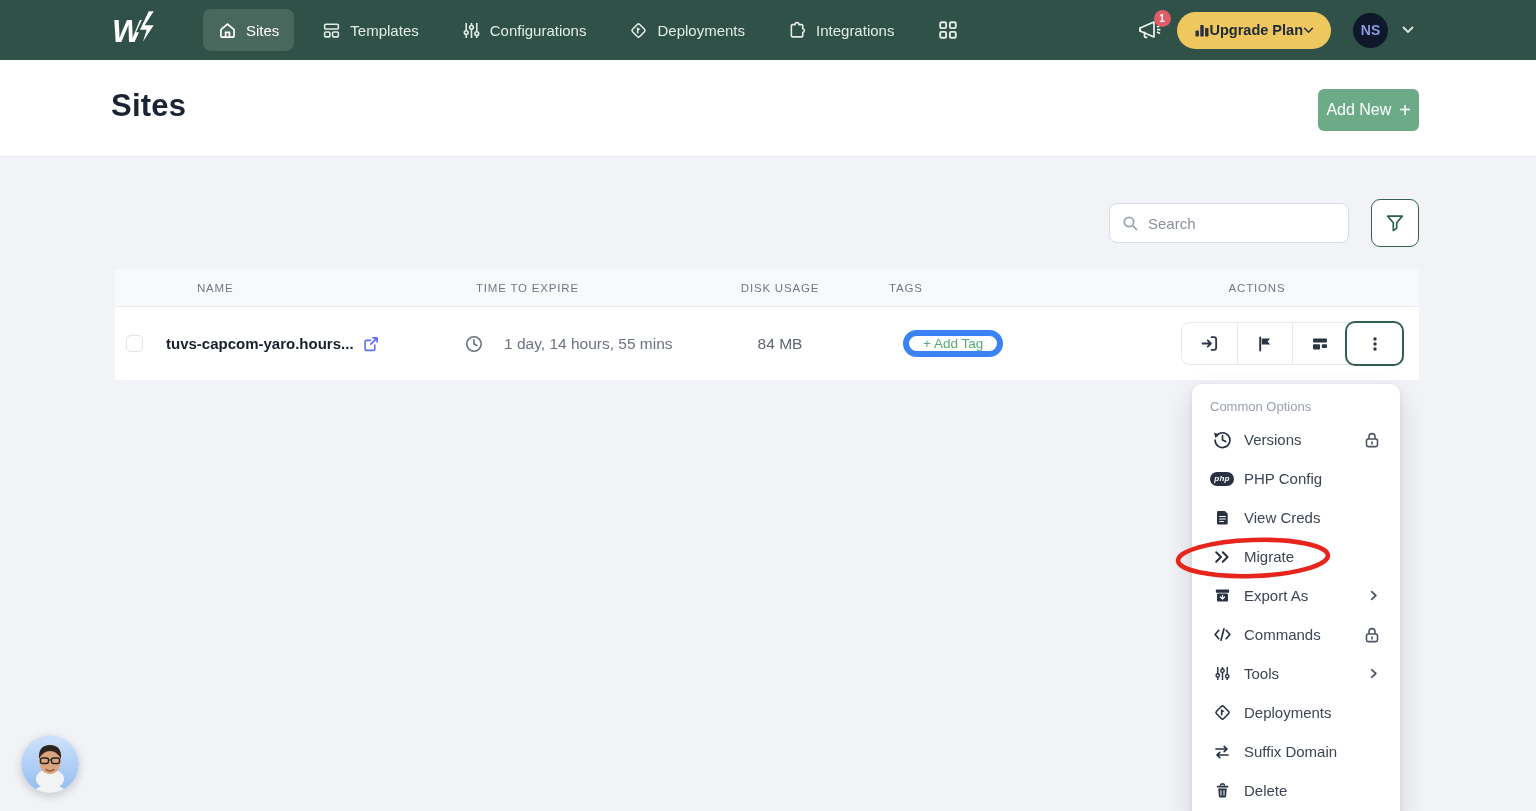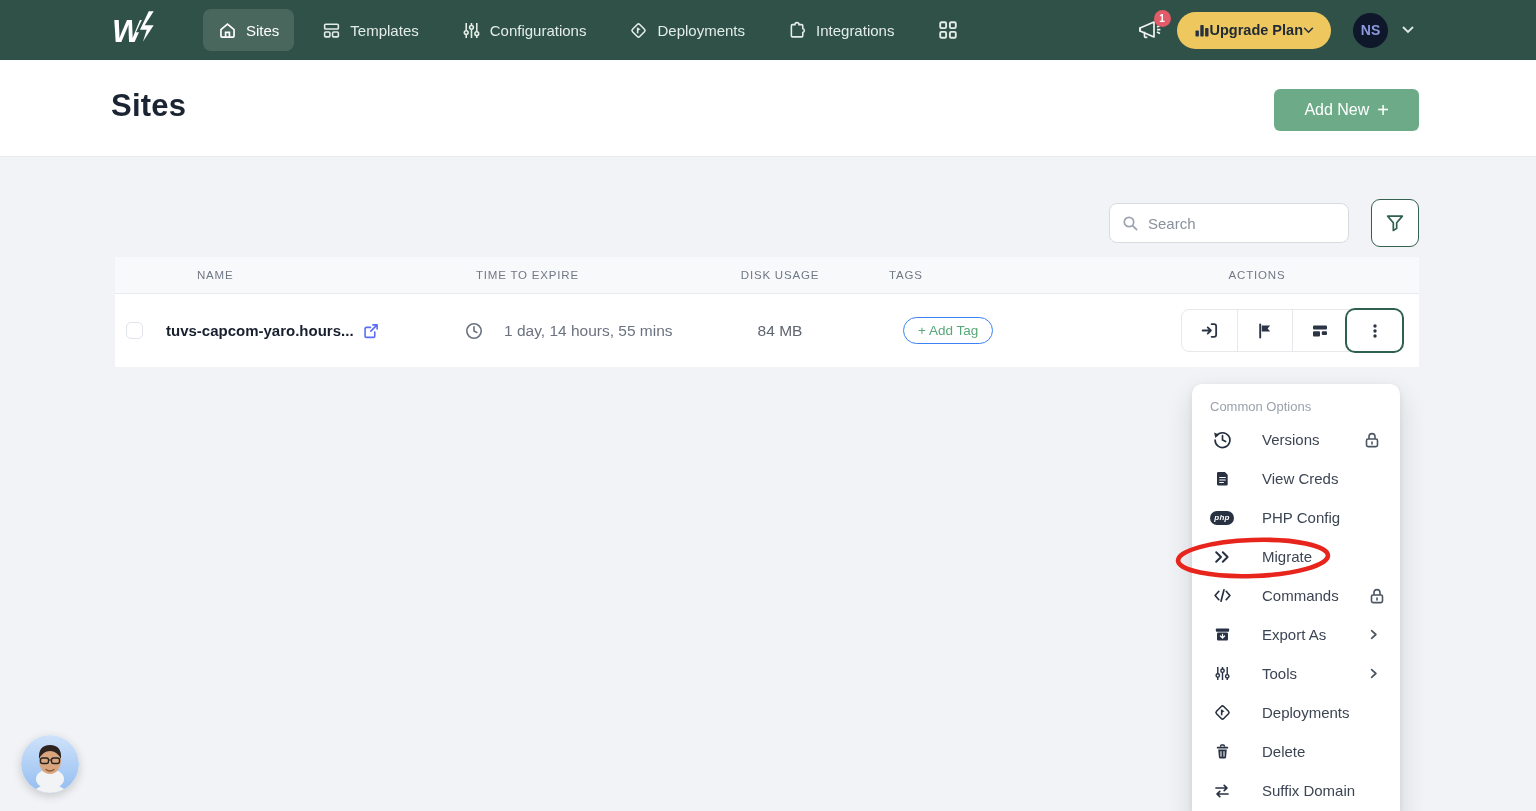--- a/index.html
+++ b/index.html
@@ -61,21 +61,21 @@
   
   .page-header {
     position:absolute; top:60px; left:0; width:1536px; height:97px;
     background:#ffffff; border-bottom:1px solid #e9eaee;
   }
   .page-title {
     position:absolute; left:111px; top:28px;
     font-size:31px; font-weight:bold; color:#1b2433; letter-spacing:.2px;
   }
   .add-new-btn {
-    position:absolute; right:117px; top:29px; height:42px; padding:0 30px;
+    position:absolute; right:117px; top:29px; height:42px; padding:0 8px;
     background:var(--accent-green,#6dab88); border:none; border-radius:6px;
     color:#fff; font-family:inherit; font-size:16px; cursor:pointer;
     display:flex; align-items:center; gap:8px;
   }
   .add-new-btn .plus { font-size:20px; font-weight:normal; line-height:1; }
 
   
   .search-box {
     position:absolute; left:1109px; top:203px; width:240px; height:40px;
     background:#fff; border:1px solid #d8dce1; border-radius:8px;
@@ -89,21 +89,21 @@
   .search-box input::placeholder { color:#8a919c; }
   .filter-btn {
     position:absolute; left:1371px; top:199px; width:48px; height:48px;
     background:#fff; border:1px solid #33604f; border-radius:9px;
     display:flex; align-items:center; justify-content:center; cursor:pointer;
     color:var(--dark-green,#2e5f51);
   }
 
   
   .sites-table {
-    position:absolute; left:115px; top:257px; width:1304px;
+    position:absolute; left:115px; top:270px; width:1304px;
     background:#fff; border-radius:4px;
   }
   .t-header {
     display:flex; height:37px; align-items:center;
     background:#f8f9fb; border-bottom:1px solid #e9eaee;
     font-size:11.5px; letter-spacing:.07em; color:#707885;
   }
   .t-row { display:flex; height:73px; align-items:center; background:#fff; }
   .c1 { width:330px; } .c2 { width:270px; } .c3 { width:130px; text-align:center; }
   .c4 { width:250px; } .c5 { width:324px; }
@@ -116,21 +116,21 @@
     width:17px; height:17px; border:1.5px solid #e1e4ea; border-radius:5px;
     background:#fff; margin-left:11px; cursor:pointer;
   }
   .site-name { margin-left:23px; font-size:15px; font-weight:bold; color:#18202e; cursor:pointer; }
   .ext-link { margin-left:9px; color:var(--link-blue,#5b6cf5); cursor:pointer; }
   .t-row .c2 { display:flex; align-items:center; gap:21px; padding-left:20px; color:#6b7280; font-size:15.5px; }
   .t-row .c3 { color:#5f6670; font-size:15.5px; }
   .add-tag-pill {
     margin-left:58px; display:inline-flex; align-items:center;
     height:27px; padding:0 14px; border-radius:999px;
-    border:1px solid #3b82f6; color:var(--tag-green,#57a878);
+    border:6px solid #3b82f6; color:var(--tag-green,#57a878);
     background:#fff; font-size:13.5px; cursor:pointer; font-family:inherit;
   }
   .t-row .c5 { display:flex; justify-content:flex-end; padding-right:16px; }
   .actions-group {
     display:flex; height:43px; border:1px solid #e6e8ec; border-radius:8px;
     background:#fff;
   }
   .action-btn {
     width:55px; height:100%; background:transparent; border:none; cursor:pointer;
     display:flex; align-items:center; justify-content:center; color:#2b3544;
@@ -143,21 +143,21 @@
   }
 
   
   .context-menu {
     position:absolute; left:1192px; top:384px; width:208px;
     background:#fff; border-radius:10px; padding:10px 0 12px 0; z-index:50;
     box-shadow:0 12px 28px rgba(16,24,40,.14), 0 2px 6px rgba(16,24,40,.08);
   }
   .menu-label { margin:5px 0 6px 18px; font-size:13px; color:#9aa2ad; }
   .menu-item {
-    height:39px; display:flex; align-items:center; gap:28px;
+    height:39px; display:flex; align-items:center; gap:10px;
     padding:0 18px; font-size:15px; color:#3c4553; cursor:pointer;
   }
   .mi-icon { width:24px; display:flex; justify-content:center; color:#273142; flex:none; }
   .mi-right { margin-left:auto; color:#4b5563; display:flex; }
   .php-badge {
     width:26px; height:14px; background:#273142; border-radius:7px;
     color:#fff; font-size:8px; font-weight:bold; font-style:italic;
     display:flex; align-items:center; justify-content:center; letter-spacing:.3px;
   }
   .red-ellipse { position:absolute; left:1172px; top:534px; z-index:60; pointer-events:none; }
@@ -354,43 +354,59 @@
         <svg viewBox="0 0 20 20" width="20" height="20" fill="none" stroke="currentColor" stroke-width="1.6">
       <rect x="4.5" y="9" width="11" height="7.6" rx="1.6"></rect>
           <path d="M7 9 V6.6 a3 3 0 0 1 6 0 V9"></path>
           <path d="M10 12 v2" stroke-linecap="round"></path>
     </svg>
       </span>
   </div>
 
   <div class="menu-item">
     <span class="mi-icon">
+        <span class="php-badge">php</span>
+      </span>
+    <span>PHP Config</span>
+  </div>
+
+  <div class="menu-item">
+    <span class="mi-icon">
         <svg viewBox="0 0 18 18" width="17" height="17">
       <path d="M4.5 2 h7 l3 3 v10 a1.3 1.3 0 0 1 -1.3 1.3 H4.5 a1.3 1.3 0 0 1 -1.3 -1.3 V3.3 A1.3 1.3 0 0 1 4.5 2 Z" fill="currentColor"></path>
       <path d="M6 8 h6 M6 10.6 h6 M6 13.2 h4" stroke="#fff" stroke-width="1.1" stroke-linecap="round"></path>
     </svg>
       </span>
     <span>View Creds</span>
   </div>
 
   <div class="menu-item">
     <span class="mi-icon">
-        <span class="php-badge">php</span>
-      </span>
-    <span>PHP Config</span>
-  </div>
-
-  <div class="menu-item">
-    <span class="mi-icon">
         <svg viewBox="0 0 18 18" width="18" height="18" fill="none" stroke="currentColor" stroke-width="2" stroke-linecap="round" stroke-linejoin="round">
       <path d="M3.2 4.2 L8 9 L3.2 13.8"></path>
           <path d="M9.8 4.2 L14.6 9 L9.8 13.8"></path>
     </svg>
       </span>
     <span>Migrate</span>
+  </div>
+
+  <div class="menu-item">
+    <span class="mi-icon">
+        <svg viewBox="0 0 18 18" width="17" height="17">
+      <rect x="2" y="2.6" width="14" height="3.4" rx="0.9" fill="currentColor"></rect>
+          <rect x="3.2" y="7" width="11.6" height="8.4" rx="1.2" fill="currentColor"></rect>
+      <path d="M9 8.8 v3.4 M6.8 10.6 L9 12.8 L11.2 10.6" stroke="#fff" stroke-width="1.3" fill="none" stroke-linecap="round" stroke-linejoin="round"></path>
+    </svg>
+      </span>
+    <span>Export As</span>
+    <span class="mi-right">
+        <svg viewBox="0 0 18 18" width="17" height="17" fill="none" stroke="currentColor" stroke-width="1.8" stroke-linecap="round" stroke-linejoin="round">
+          <path d="M7 5 l4.5 4 L7 13"></path>
+        </svg>
+      </span>
   </div>
 
   <div class="menu-item">
     <span class="mi-icon">
         <svg viewBox="0 0 18 18" width="19" height="19" fill="none" stroke="currentColor" stroke-width="1.6" stroke-linecap="round" stroke-linejoin="round">
       <path d="M5.5 5 L2 9 L5.5 13"></path>
           <path d="M12.5 5 L16 9 L12.5 13"></path>
           <path d="M10.4 3.6 L7.6 14.4"></path>
     </svg>
       </span>
@@ -399,36 +415,20 @@
         <svg viewBox="0 0 20 20" width="20" height="20" fill="none" stroke="currentColor" stroke-width="1.6">
       <rect x="4.5" y="9" width="11" height="7.6" rx="1.6"></rect>
           <path d="M7 9 V6.6 a3 3 0 0 1 6 0 V9"></path>
           <path d="M10 12 v2" stroke-linecap="round"></path>
     </svg>
       </span>
   </div>
 
   <div class="menu-item">
     <span class="mi-icon">
-        <svg viewBox="0 0 18 18" width="17" height="17">
-      <rect x="2" y="2.6" width="14" height="3.4" rx="0.9" fill="currentColor"></rect>
-          <rect x="3.2" y="7" width="11.6" height="8.4" rx="1.2" fill="currentColor"></rect>
-      <path d="M9 8.8 v3.4 M6.8 10.6 L9 12.8 L11.2 10.6" stroke="#fff" stroke-width="1.3" fill="none" stroke-linecap="round" stroke-linejoin="round"></path>
-    </svg>
-      </span>
-    <span>Export As</span>
-    <span class="mi-right">
-        <svg viewBox="0 0 18 18" width="17" height="17" fill="none" stroke="currentColor" stroke-width="1.8" stroke-linecap="round" stroke-linejoin="round">
-          <path d="M7 5 l4.5 4 L7 13"></path>
-        </svg>
-      </span>
-  </div>
-
-  <div class="menu-item">
-    <span class="mi-icon">
         <svg viewBox="0 0 18 18" width="17" height="17" fill="none" stroke="currentColor" stroke-width="1.5">
       <path d="M4 2 v14 M9 2 v14 M14 2 v14"></path>
           <circle cx="4" cy="11" r="1.8" fill="#fff"></circle>
           <circle cx="9" cy="6" r="1.8" fill="#fff"></circle>
           <circle cx="14" cy="12" r="1.8" fill="#fff"></circle>
     </svg>
       </span>
     <span>Tools</span>
     <span class="mi-right">
         <svg viewBox="0 0 18 18" width="17" height="17" fill="none" stroke="currentColor" stroke-width="1.8" stroke-linecap="round" stroke-linejoin="round">
@@ -443,38 +443,38 @@
       <rect x="4.2" y="4.2" width="9.6" height="9.6" rx="1.6" transform="rotate(45 9 9)"></rect>
           <path d="M8.2 6.3 v5.4"></path>
           <path d="M8.2 6.5 L11 7.9 L8.2 9.3" fill="currentColor" stroke="none"></path>
     </svg>
       </span>
     <span>Deployments</span>
   </div>
 
   <div class="menu-item">
     <span class="mi-icon">
+        <svg viewBox="0 0 18 18" width="18" height="18" fill="none" stroke="currentColor" stroke-width="1.7" stroke-linecap="round" stroke-linejoin="round">
+      <path d="M3 6 H13.8 M11.2 3.4 L14 6 L11.2 8.6"></path>
+          <path d="M15 12 H4.2 M6.8 9.4 L4 12 L6.8 14.6"></path>
+    </svg>
+      </span>
+    <span>Suffix Domain</span>
+  </div>
+
+  <div class="menu-item">
+    <span class="mi-icon">
         <svg viewBox="0 0 18 18" width="17" height="17">
       <path d="M7 4 v-0.8 a1 1 0 0 1 1 -1 h2 a1 1 0 0 1 1 1 V4" fill="none" stroke="currentColor" stroke-width="1.5"></path>
       <rect x="3" y="4" width="12" height="1.9" rx="0.6" fill="currentColor"></rect>
       <path d="M4.5 7 h9 l-0.7 8 a1.6 1.6 0 0 1 -1.6 1.5 H6.8 a1.6 1.6 0 0 1 -1.6 -1.5 Z" fill="currentColor"></path>
       <path d="M7.4 9 v5 M10.6 9 v5" stroke="#fff" stroke-width="1.1" stroke-linecap="round"></path>
     </svg>
       </span>
     <span>Delete</span>
-  </div>
-
-  <div class="menu-item">
-    <span class="mi-icon">
-        <svg viewBox="0 0 18 18" width="18" height="18" fill="none" stroke="currentColor" stroke-width="1.7" stroke-linecap="round" stroke-linejoin="round">
-      <path d="M3 6 H13.8 M11.2 3.4 L14 6 L11.2 8.6"></path>
-          <path d="M15 12 H4.2 M6.8 9.4 L4 12 L6.8 14.6"></path>
-    </svg>
-      </span>
-    <span>Suffix Domain</span>
   </div>
 </div>
 
 <svg class="red-ellipse" width="162" height="48" viewBox="0 0 162 48">
   <ellipse cx="81" cy="24" rx="75" ry="18" fill="none" stroke="var(--annotation-red,#e8251c)" stroke-width="4.6" transform="rotate(-2 81 24)"></ellipse>
 </svg>
 
 <div class="chat-launcher">
   <svg viewBox="0 0 58 58" width="58" height="58">
     <defs>

